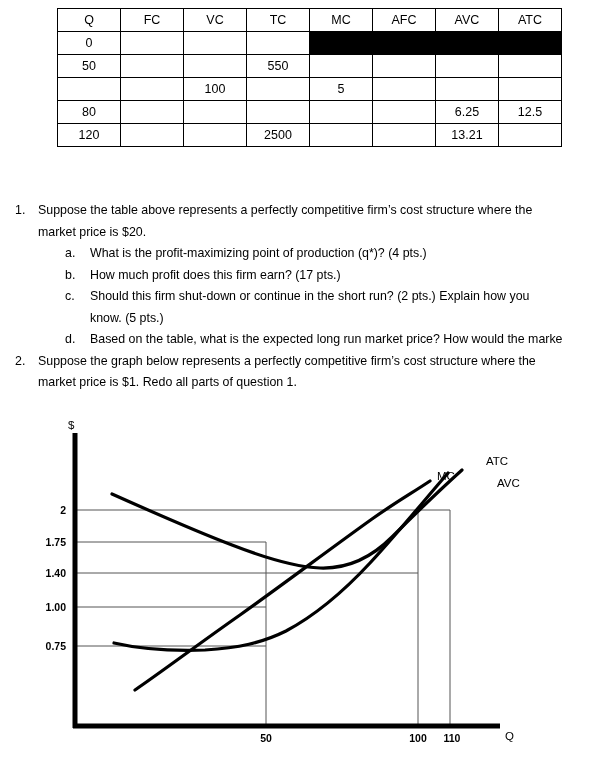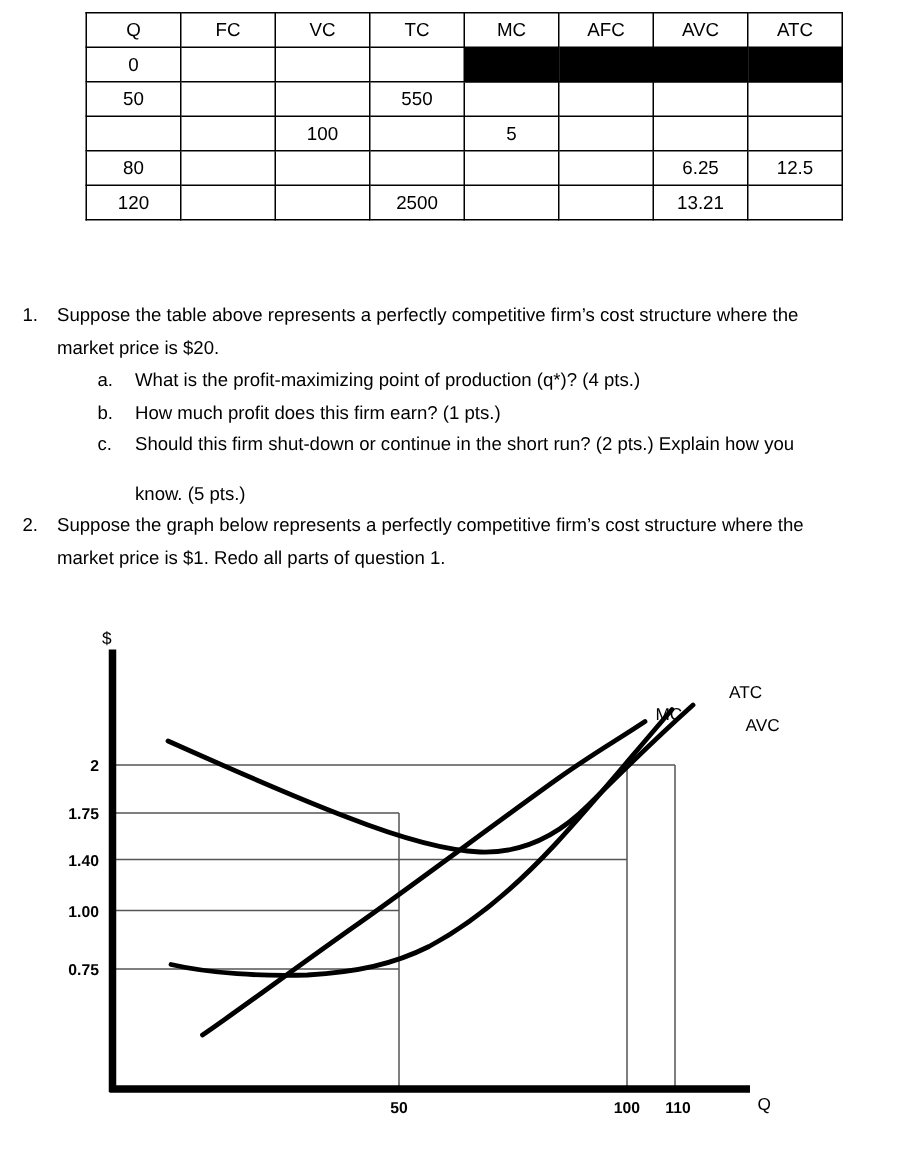--- a/index.html
+++ b/index.html
@@ -78,21 +78,20 @@
     white-space: nowrap;
   }
   .sub-letter {
     position: absolute;
     left: 27px;
     top: 0;
   }
   .cont-line {
     padding-left: 52px;
     white-space: nowrap;
-    margin-top: 11px;
   }
   
   .clipline {
     white-space: nowrap;
     overflow: hidden;
   }
 
   
   .graph {
     position: absolute;
@@ -208,29 +207,30 @@
     <span class="q-text">Suppose the table above represents a perfectly competitive firm’s cost structure where the</span>
     <span class="q-text">market price is $20.</span>
 
     <div class="sub-list">
       <div class="sub-item">
         <span class="sub-letter">a.</span>
         <span>What is the profit-maximizing point of production (q*)?  (4 pts.)</span>
       </div>
       <div class="sub-item">
         <span class="sub-letter">b.</span>
-        <span>How much profit does this firm earn?  (1 pts.)</span>
+        <span>How much profit does this firm earn?  (17 pts.)</span>
       </div>
       <div class="sub-item">
         <span class="sub-letter">c.</span>
         <span>Should this firm shut-down or continue in the short run?  (2 pts.)  Explain how you</span>
       </div>
       <div class="cont-line">know.  (5 pts.)</div>
       <div class="sub-item clipline">
         <span class="sub-letter">d.</span>
+        <span>Based on the table, what is the expected long run market price?  How would the marke</span>
       </div>
     </div>
   </div>
 
   <div class="q-item">
     <span class="q-num">2.</span>
     <span class="q-text">Suppose the graph below represents a perfectly competitive firm’s cost structure where the</span>
     <span class="q-text">market price is $1.  Redo all parts of question 1.</span>
   </div>
 

